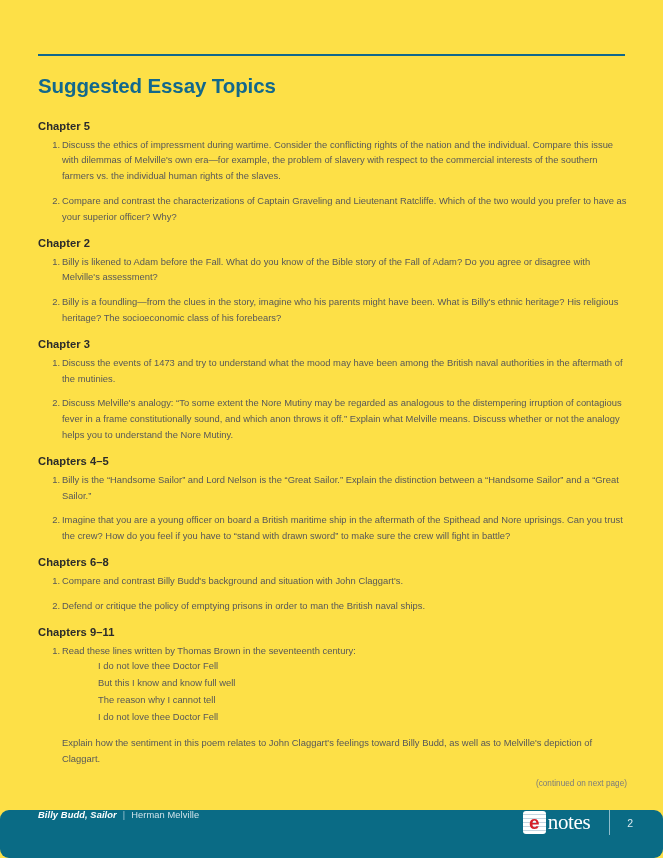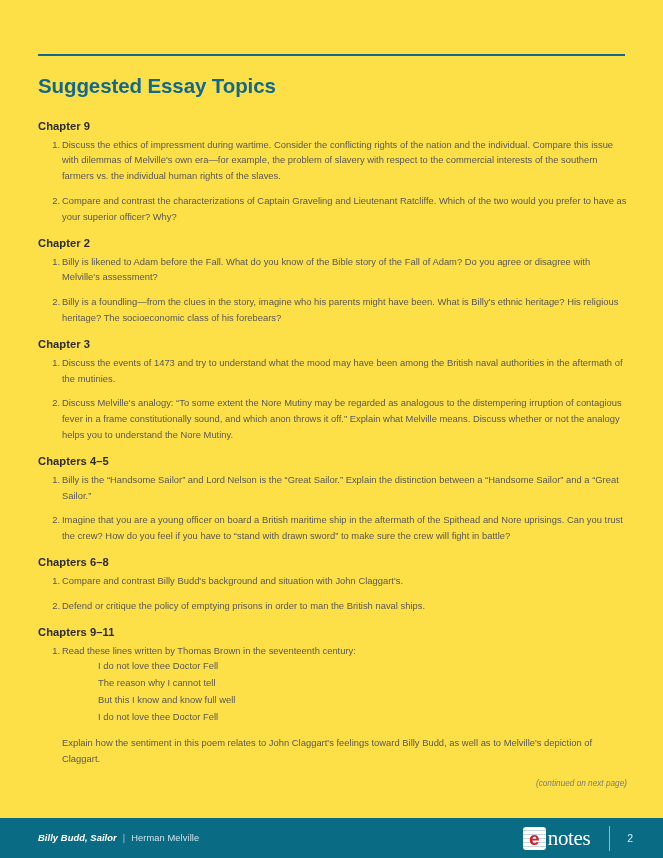--- a/index.html
+++ b/index.html
@@ -98,34 +98,34 @@
   }
   .item-after {
     display: block;
     margin-top: 10px;
   }
   .continued {
     position: absolute;
     right: 36px;
     top: 779px;
     font-size: 8.2px;
-    font-style: italic;
     color: #7b7b7b;
     letter-spacing: 0.02px;
     text-align: center;
   }
   .footer {
     position: absolute;
     left: 0;
     right: 0;
     bottom: 0;
-    height: 40px;
+    height: 48px;
     background: #0a6b85;
     display: flex;
-    align-items: center;
+    align-items: flex-start;
+    border-radius: 9px;
   }
   .footer-left {
     margin-left: 38px;
     display: flex;
     align-items: baseline;
     gap: 6px;
     font-size: 9.3px;
   }
   .footer-title {
     font-weight: bold;
@@ -206,21 +206,21 @@
 <div class="page">
 
   <div class="top-rule"></div>
 
   <div class="content">
 
     <h1 class="page-title">Suggested Essay Topics</h1>
 
     <div id="sections-container">
         <div class="section">
-          <h2 class="section-heading">Chapter 9</h2>
+          <h2 class="section-heading">Chapter 5</h2>
           <ol class="items">
             <li>
               <span class="item-num">1.</span>
               <span class="item-text">Discuss the ethics of impressment during wartime. Consider the conflicting rights of the nation and the individual. Compare this issue with dilemmas of Melville's own era—for example, the problem of slavery with respect to the commercial interests of the southern farmers vs. the individual human rights of the slaves.</span>
             </li>
             <li>
               <span class="item-num">2.</span>
               <span class="item-text">Compare and contrast the characterizations of Captain Graveling and Lieutenant Ratcliffe. Which of the two would you prefer to have as your superior officer? Why?</span>
             </li>
           </ol>
@@ -278,22 +278,22 @@
           </ol>
         </div>
         <div class="section">
           <h2 class="section-heading">Chapters 9–11</h2>
           <ol class="items">
             <li>
               <span class="item-num">1.</span>
               <span class="item-text">Read these lines written by Thomas Brown in the seventeenth century:</span>
               <ul class="poem">
                 <li>I do not love thee Doctor Fell</li>
+                <li>But this I know and know full well</li>
                 <li>The reason why I cannot tell</li>
-                <li>But this I know and know full well</li>
                 <li>I do not love thee Doctor Fell</li>
               </ul>
               <span class="item-after">Explain how the sentiment in this poem relates to John Claggart's feelings toward Billy Budd, as well as to Melville's depiction of Claggart.</span>
             </li>
           </ol>
         </div>
       </div>
 
   </div>
 

